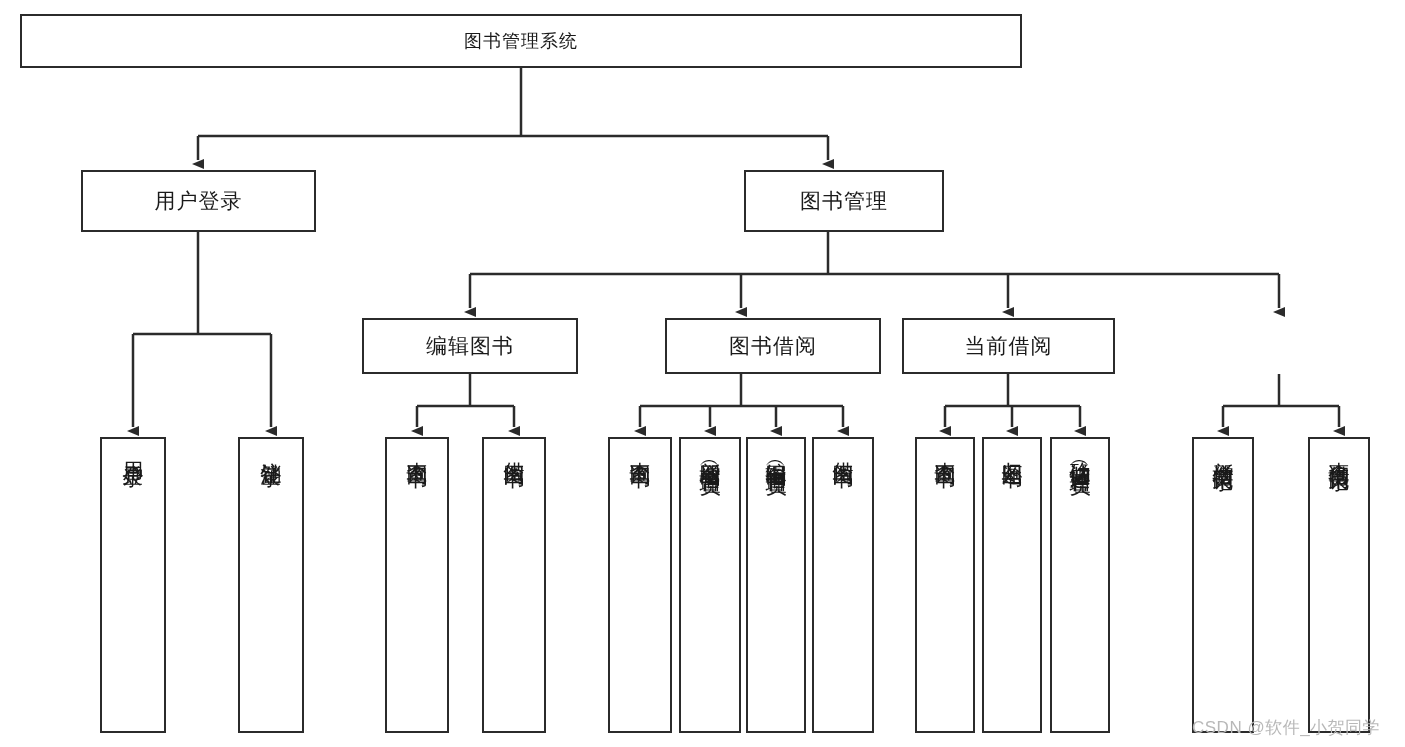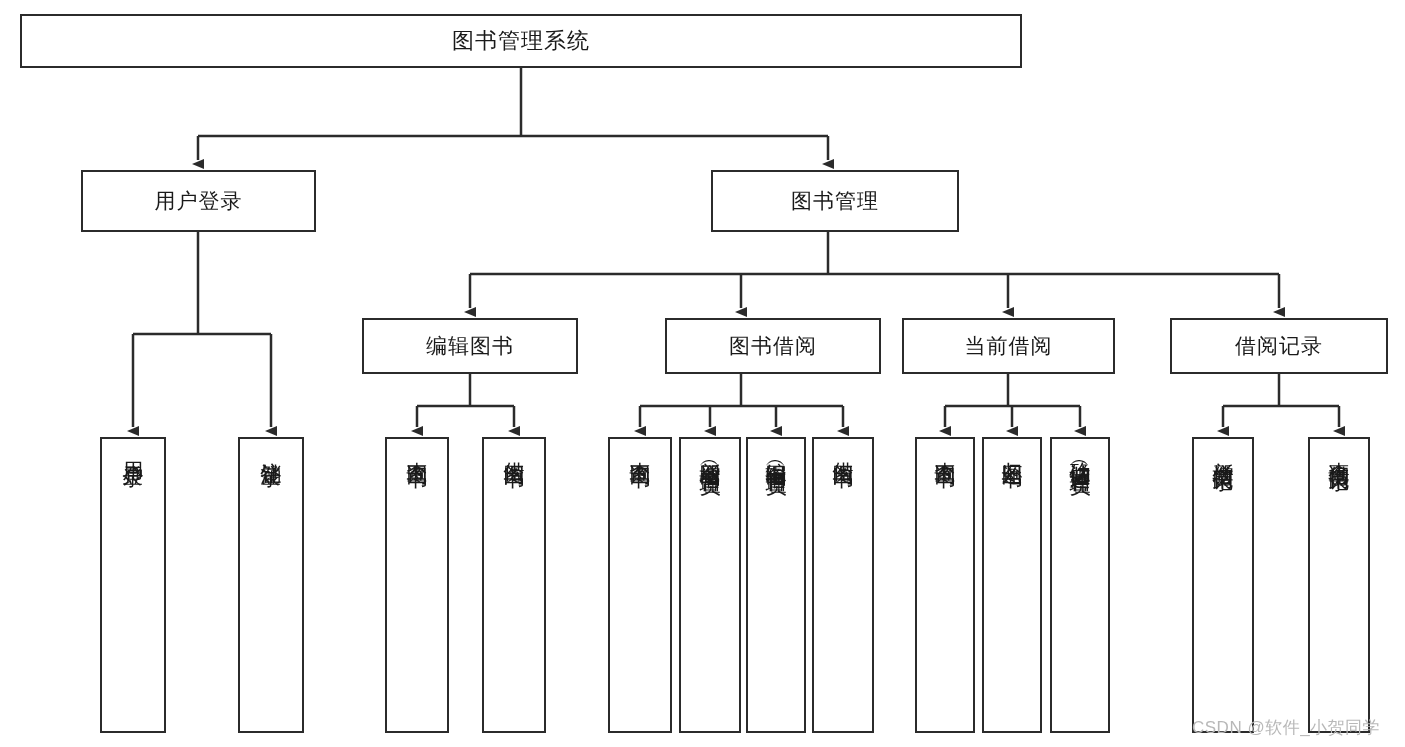--- a/index.html
+++ b/index.html
@@ -49,21 +49,21 @@
     justify-content: center;
   }
   .node.v .vtext {
     writing-mode: vertical-rl;
     text-orientation: upright;
     line-height: 1.05;
     letter-spacing: 2px;
     white-space: nowrap;
   }
   .node.root {
-    font-size: 22px;
+    font-size: 18px;
   }
   .watermark {
     position: absolute;
     font-size: 17px;
     color: #b8b8b8;
     white-space: nowrap;
     z-index: 5;
     letter-spacing: 0.5px;
   }
 </style>
@@ -136,36 +136,33 @@
     </g>
   </svg>
 
   <div class="node h root" style="left:20px; top:14px; width:1002px; height:54px;">
     <span>图书管理系统</span>
   </div>
 
   <div class="node h" style="left:81px; top:170px; width:235px; height:62px;">
     <span>用户登录</span>
   </div>
-  <div class="node h" style="left:711px; top:170px; width:248px; height:62px;">
+  <div class="node h" style="left:744px; top:170px; width:200px; height:62px;">
     <span>图书管理</span>
   </div>
 
   <div class="node h" style="left:362px; top:318px; width:216px; height:56px;">
     <span>编辑图书</span>
   </div>
   <div class="node h" style="left:633px; top:318px; width:216px; height:56px;margin-left:32px;">
     <span>图书借阅</span>
   </div>
   <div class="node h" style="left:902px; top:318px; width:213px; height:56px;justify-content:center;">
     <span>当前借阅</span>
   </div>
-  <div class="node h" style="left:1170px; top:318px; width:218px; height:56px;">
-    <span>借阅记录</span>
-  </div>
 
   <div class="node v" style="left:100px; top:437px; width:66px; height:296px;">
     <span class="vtext">用户登录</span>
   </div>
   <div class="node v" style="left:238px; top:437px; width:66px; height:296px;">
     <span class="vtext">注销登录</span>
   </div>
   <div class="node v" style="left:385px; top:437px; width:64px; height:296px;">
     <span class="vtext">查询图书</span>
   </div>

